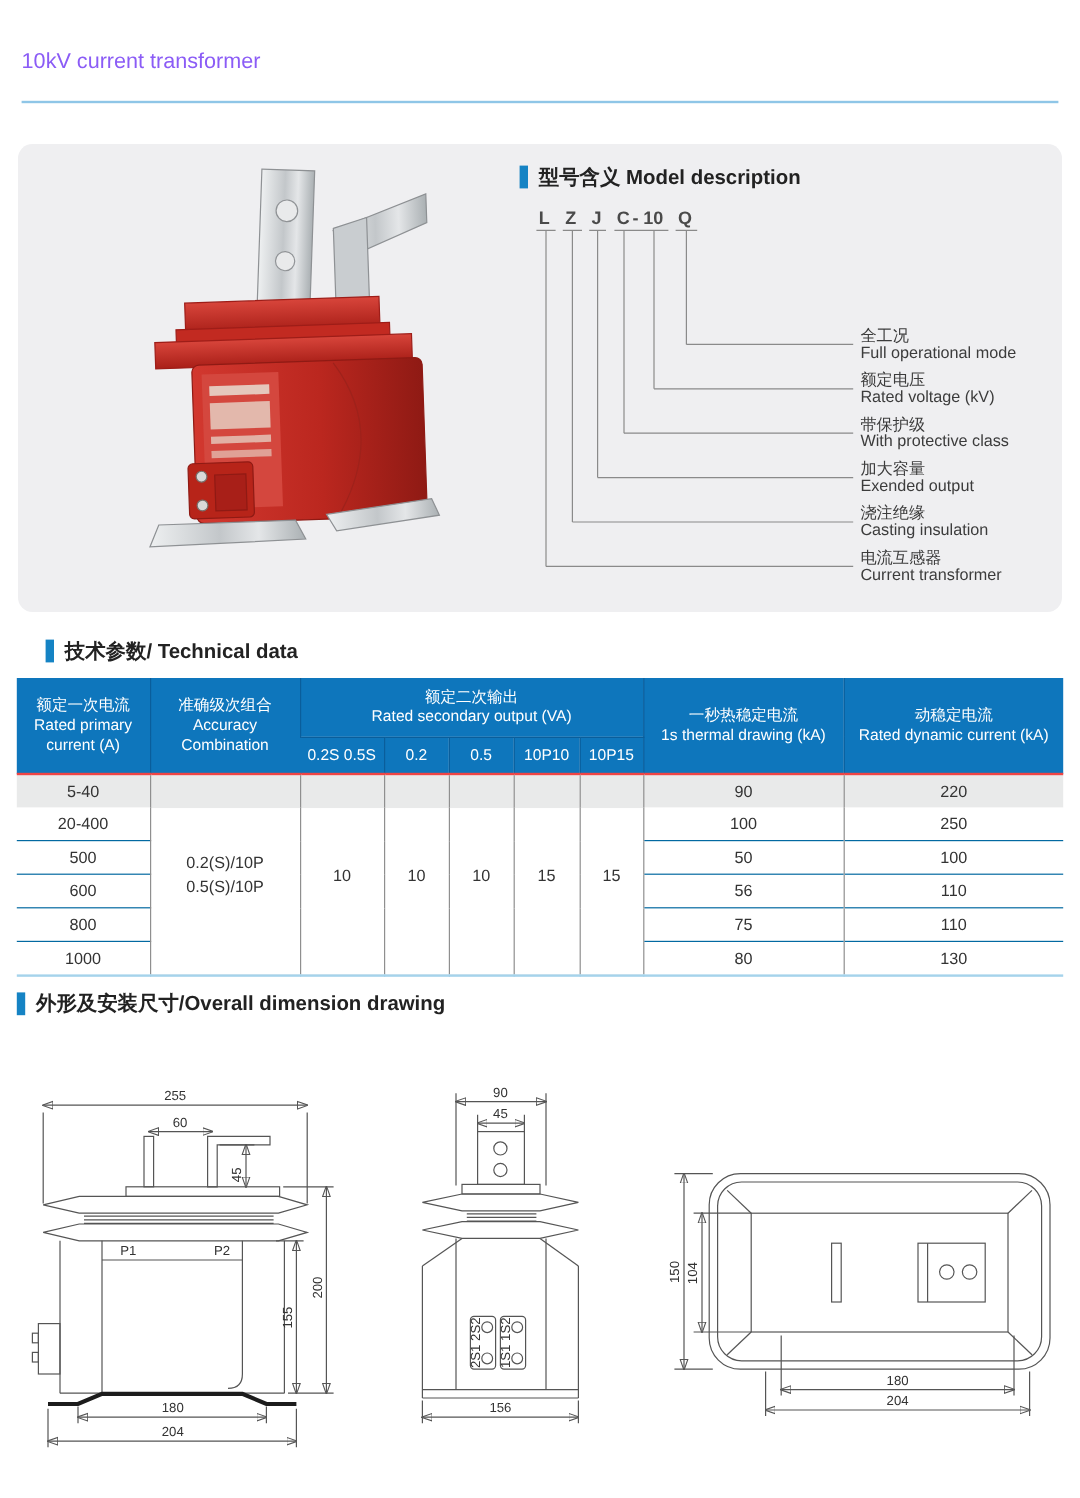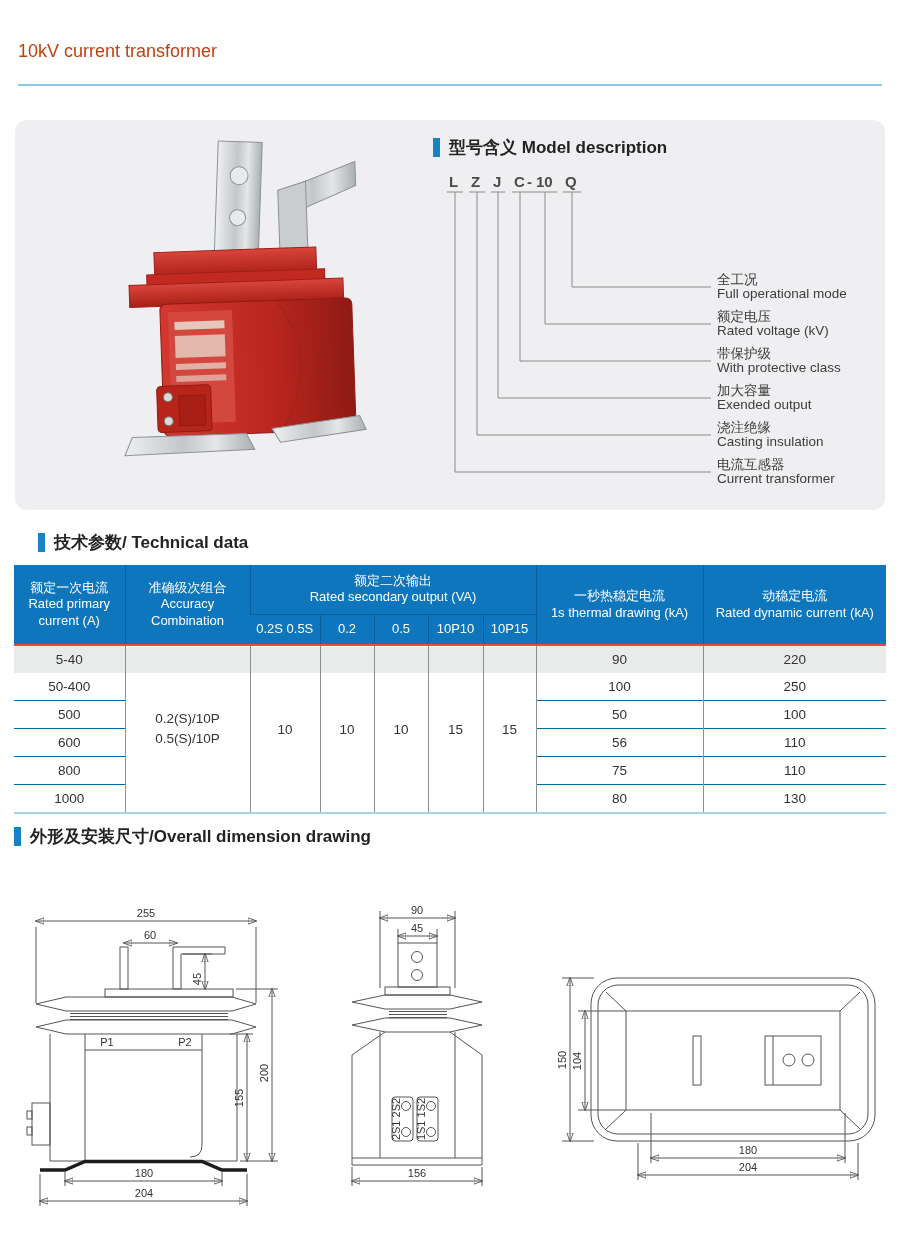--- a/index.html
+++ b/index.html
@@ -1,20 +1,20 @@
 <!DOCTYPE html>
 <html><head>
 <meta charset="utf-8">
 <style>
   html,body{margin:0;padding:0;background:#ffffff;}
   .page{position:relative;width:900px;height:1248px;background:#ffffff;overflow:hidden;
         font-family:"Liberation Sans","DejaVu Sans",sans-serif;color:#333;}
   
   .title-zh{position:absolute;left:18px;top:10px;font-size:24px;font-weight:bold;color:#0f97d8;}
-  .title-en{position:absolute;left:18px;top:41px;font-size:18px;color:#c2410c;}
+  .title-en{position:absolute;left:18px;top:41px;font-size:18px;color:#8b5cf6;}
   .title-rule{position:absolute;left:18px;top:84px;width:864px;height:2px;background:#8fc6e7;}
   
   .panel{position:absolute;left:15px;top:120px;width:870px;height:390px;background:#efeff1;border-radius:12px;}
   .photo-svg{position:absolute;left:55px;top:12px;}
   .model-head{position:absolute;left:418px;top:16px;display:flex;align-items:center;}
   .bullet{display:inline-block;width:7px;height:19px;background:#1583c4;margin-right:9px;}
   .model-head .t{font-size:17px;font-weight:bold;color:#222;}
   .model-svg{position:absolute;left:418px;top:44px;}
   
   .sec-head{position:absolute;left:14px;display:flex;align-items:center;}
@@ -221,21 +221,21 @@
         </td>
         <td class="mergecell" rowspan="6">10</td>
         <td class="mergecell" rowspan="6">10</td>
         <td class="mergecell" rowspan="6">10</td>
         <td class="mergecell" rowspan="6">15</td>
         <td class="mergecell" rowspan="6">15</td>
         <td class="plain">90</td>
         <td class="plain">220</td>
       </tr>
       <tr>
-        <td>50-400</td>
+        <td>20-400</td>
         <td>100</td>
         <td>250</td>
       </tr>
       <tr class="hline">
         <td>500</td>
         <td>50</td>
         <td>100</td>
       </tr>
       <tr class="hline">
         <td>600</td>

